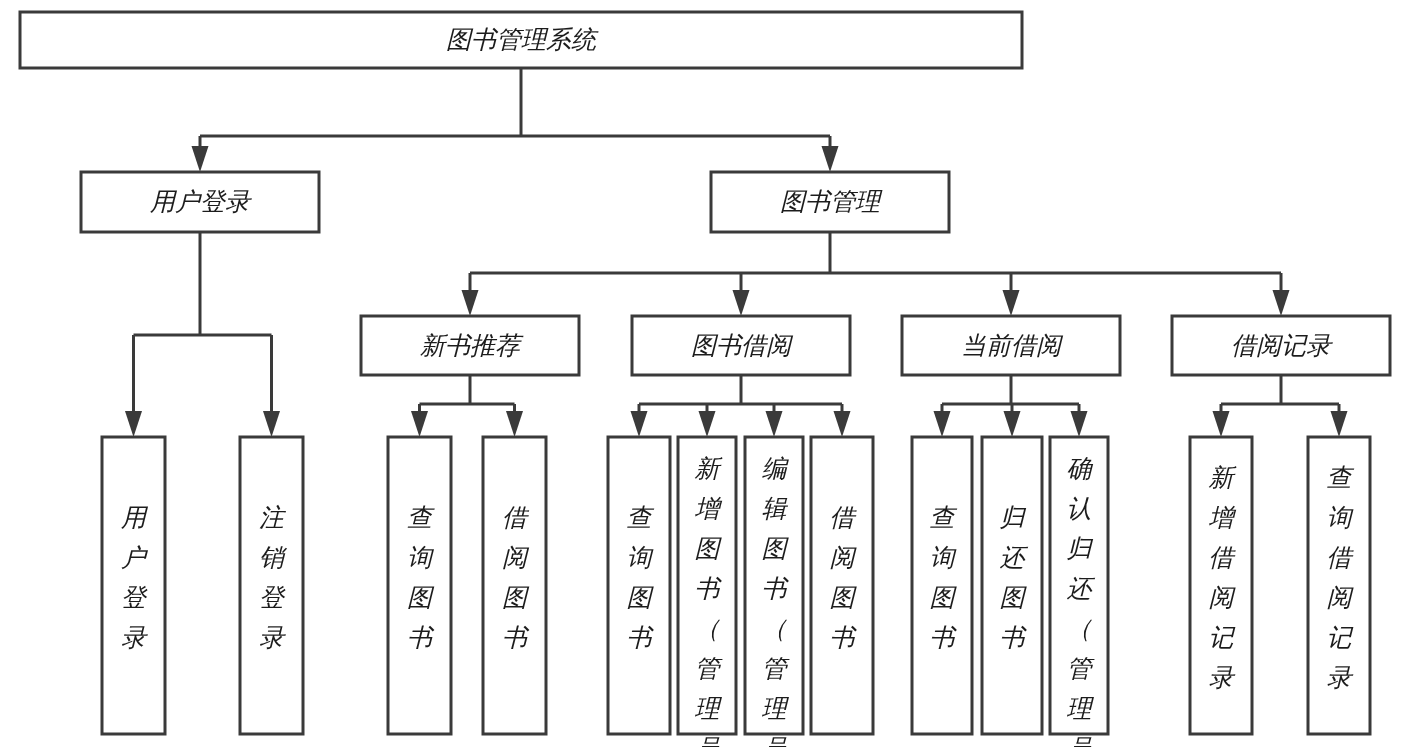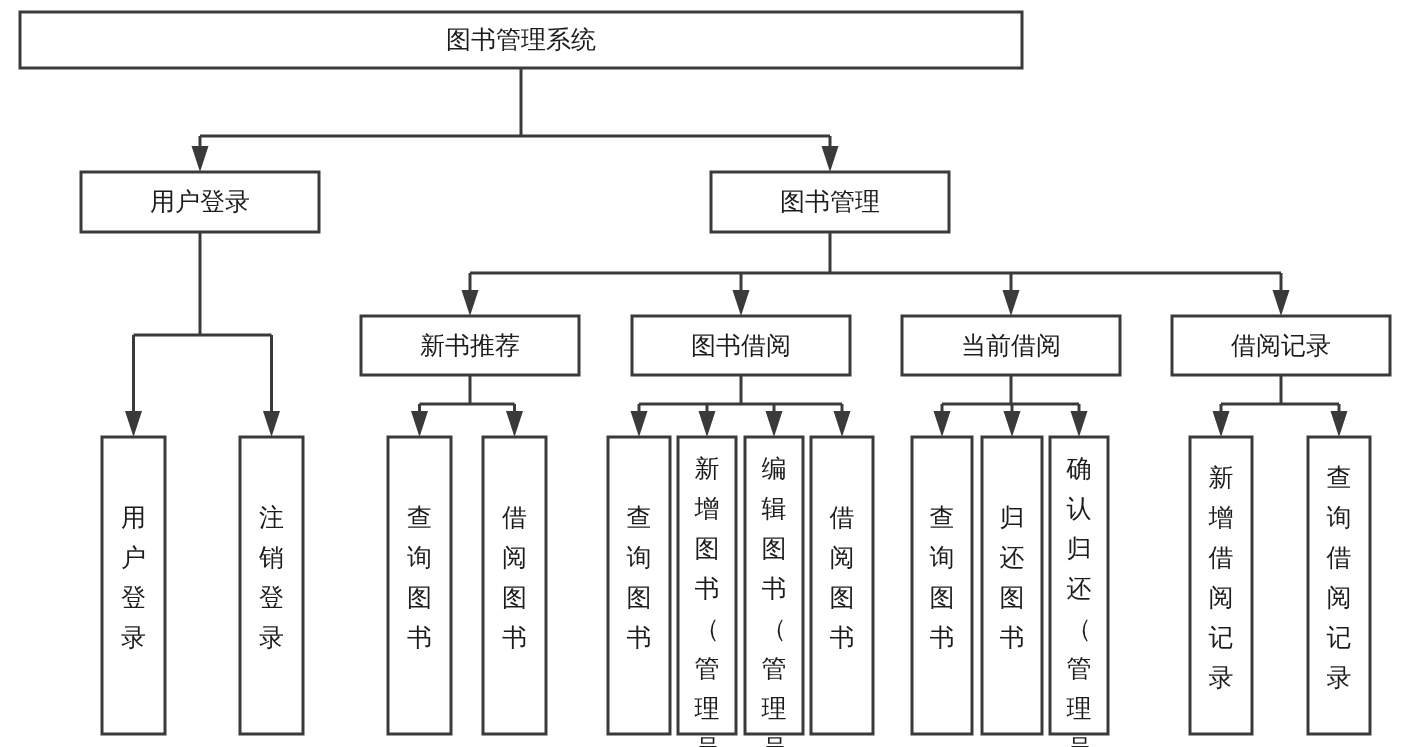--- a/index.html
+++ b/index.html
@@ -14,20 +14,21 @@
     position: relative;
     overflow: hidden;
     font-family: "DejaVu Sans", "Liberation Sans", sans-serif;
   }
   #diagram-root {
     position: absolute;
     left: 0;
     top: 0;
     width: 1405px;
     height: 602px;
+    font-style: italic;
   }
   svg.diagram-canvas {
     display: block;
     width: 1405px;
     height: 747px;
   }
   .node-box {
     fill: #ffffff;
     stroke: #3a3a3a;
     stroke-width: 3;

